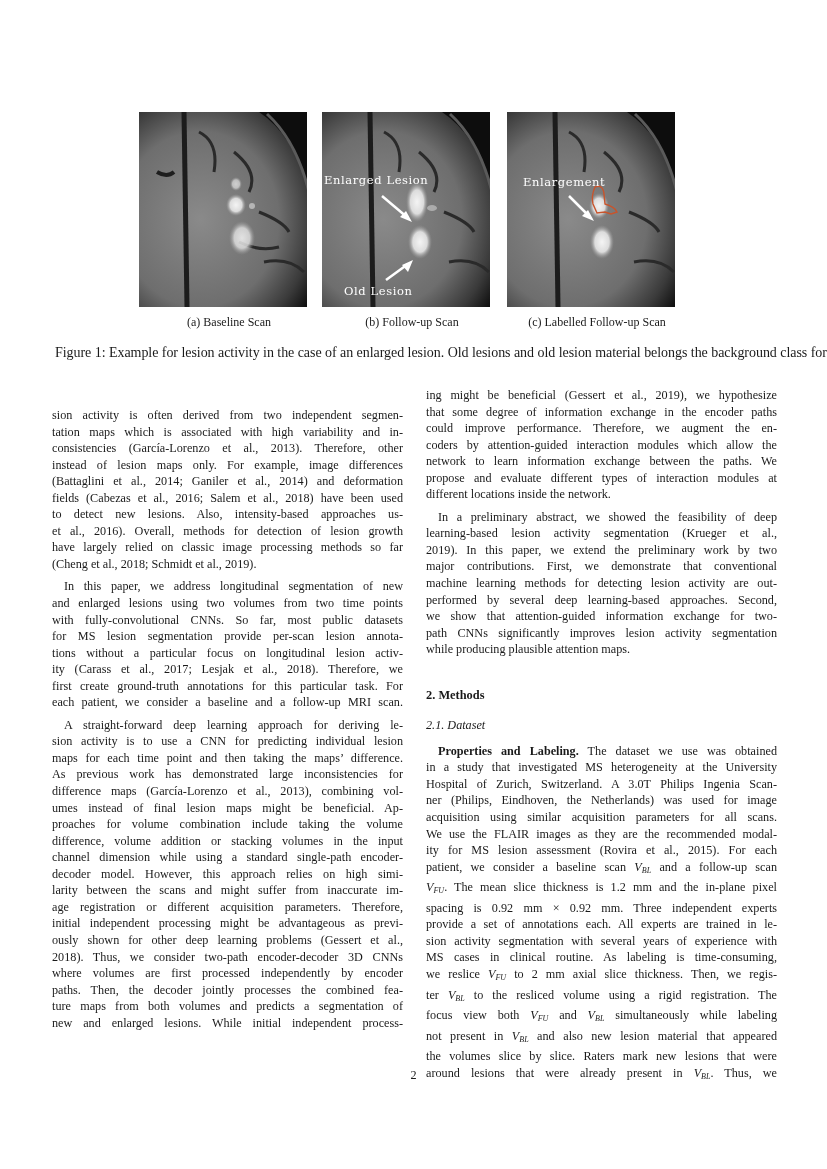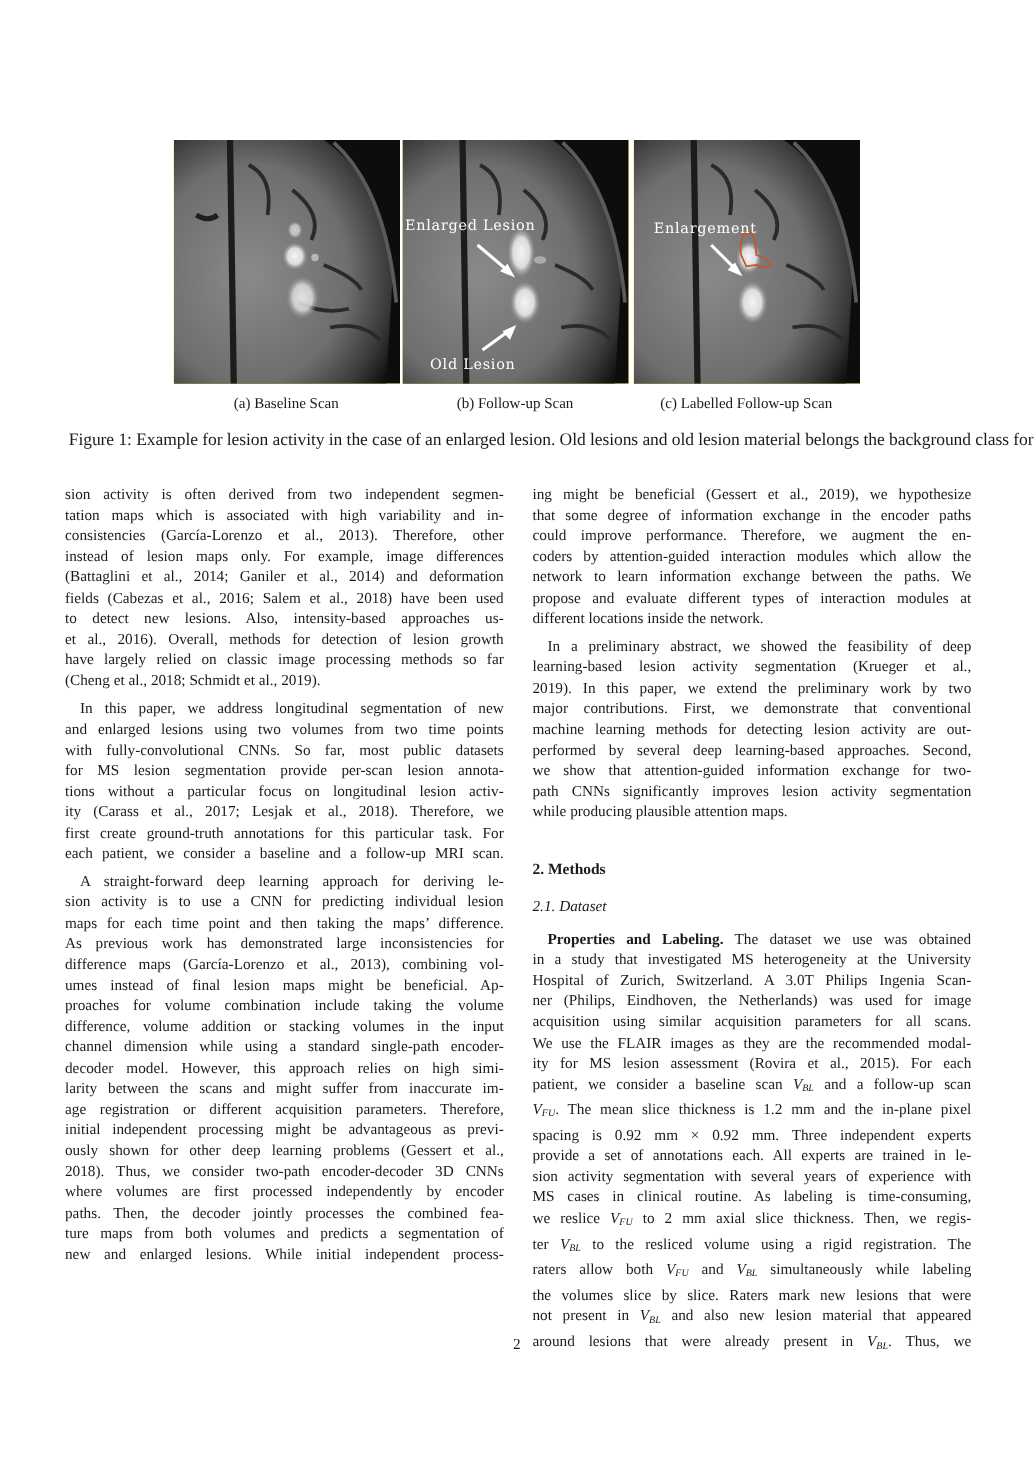--- a/index.html
+++ b/index.html
@@ -1,24 +1,24 @@
 <!DOCTYPE html>
 <html><head>
 <meta charset="utf-8">
 <style>
   html, body { margin: 0; padding: 0; background: #ffffff; }
   body { width: 827px; height: 1169px; position: relative; overflow: hidden;
          font-family: "Liberation Serif", "DejaVu Serif", serif; color: #1a1a1a; }
   .figure { position: absolute; left: 0; top: 0; width: 827px; }
-  .panel { position: absolute; top: 112px; width: 181px; height: 195px; background: #fde047; overflow: hidden; }
+  .panel { position: absolute; top: 112px; width: 168px; height: 195px; background: #f97316; overflow: hidden; }
   .panel svg { display: block; width: 181px; height: 195px; }
   .subcap { position: absolute; top: 315px; font-size: 12px; text-align: center; width: 200px; white-space: nowrap; }
   .figcap { position: absolute; left: 55px; top: 345px; width: 720px; font-size: 14px; white-space: nowrap; letter-spacing: -0.05px; }
   .col { position: absolute; top: 387px; width: 351px; font-size: 12.2px; line-height: 16.55px; text-align: justify; hyphens: manual; }
-  .col.left { left: 52px; }
+  .col.left { left: 52px; margin-top: 20px; }
   .col.right { left: 426px; }
   .col p { margin: 0 0 6px 0; }
   .col p.noind { text-indent: 0; }
   .sec { font-weight: bold; font-size: 12.4px; margin: 29px 0 14px 0; }
   .subsec { font-style: italic; margin: 0 0 9px 0; }
   .runin { font-weight: bold; }
   .math { font-style: italic; }
   .math sub { font-size: 8px; font-style: italic; vertical-align: -2px; }
   .pagenum { position: absolute; left: 0; width: 827px; top: 1068px; text-align: center; font-size: 12.2px; }
   .line { display: block; text-align-last: justify; }
@@ -179,20 +179,20 @@
     <span class="line">We use the FLAIR images as they are the recommended modal-</span>
     <span class="line">ity for MS lesion assessment (Rovira et al., 2015).  For each</span>
     <span class="line"><span>patient, we consider a baseline scan </span><span class="math"><span>V</span><sub>BL</sub></span><span> and a follow-up scan</span></span>
     <span class="line"><span class="math"><span>V</span><sub>FU</sub></span><span>. The mean slice thickness is </span><span>1.2 mm</span><span> and the in-plane pixel</span></span>
     <span class="line"><span>spacing is </span><span>0.92 mm × 0.92 mm</span><span>.   Three independent experts</span></span>
     <span class="line">provide a set of annotations each.  All experts are trained in le-</span>
     <span class="line">sion activity segmentation with several years of experience with</span>
     <span class="line">MS cases in clinical routine.   As labeling is time-consuming,</span>
     <span class="line"><span>we reslice </span><span class="math"><span>V</span><sub>FU</sub></span><span> to </span><span>2 mm</span><span> axial slice thickness. Then, we regis-</span></span>
     <span class="line"><span>ter </span><span class="math"><span>V</span><sub>BL</sub></span><span> to the resliced volume using a rigid registration.  The</span></span>
-    <span class="line"><span>raters allow both </span><span class="math"><span>V</span><sub>FU</sub></span><span> and </span><span class="math"><span>V</span><sub>BL</sub></span><span> simultaneously while labeling</span></span>
+    <span class="line"><span>focus view both </span><span class="math"><span>V</span><sub>FU</sub></span><span> and </span><span class="math"><span>V</span><sub>BL</sub></span><span> simultaneously while labeling</span></span>
+    <span class="line"><span>not present in </span><span class="math"><span>V</span><sub>BL</sub></span><span> and also new lesion material that appeared</span></span>
     <span class="line">the volumes slice by slice.  Raters mark new lesions that were</span>
-    <span class="line"><span>not present in </span><span class="math"><span>V</span><sub>BL</sub></span><span> and also new lesion material that appeared</span></span>
     <span class="line"><span>around lesions that were already present in </span><span class="math"><span>V</span><sub>BL</sub></span><span>.   Thus, we</span></span>
   </p>
 </div>
 
 <div class="pagenum">2</div>
 
 </body></html>

